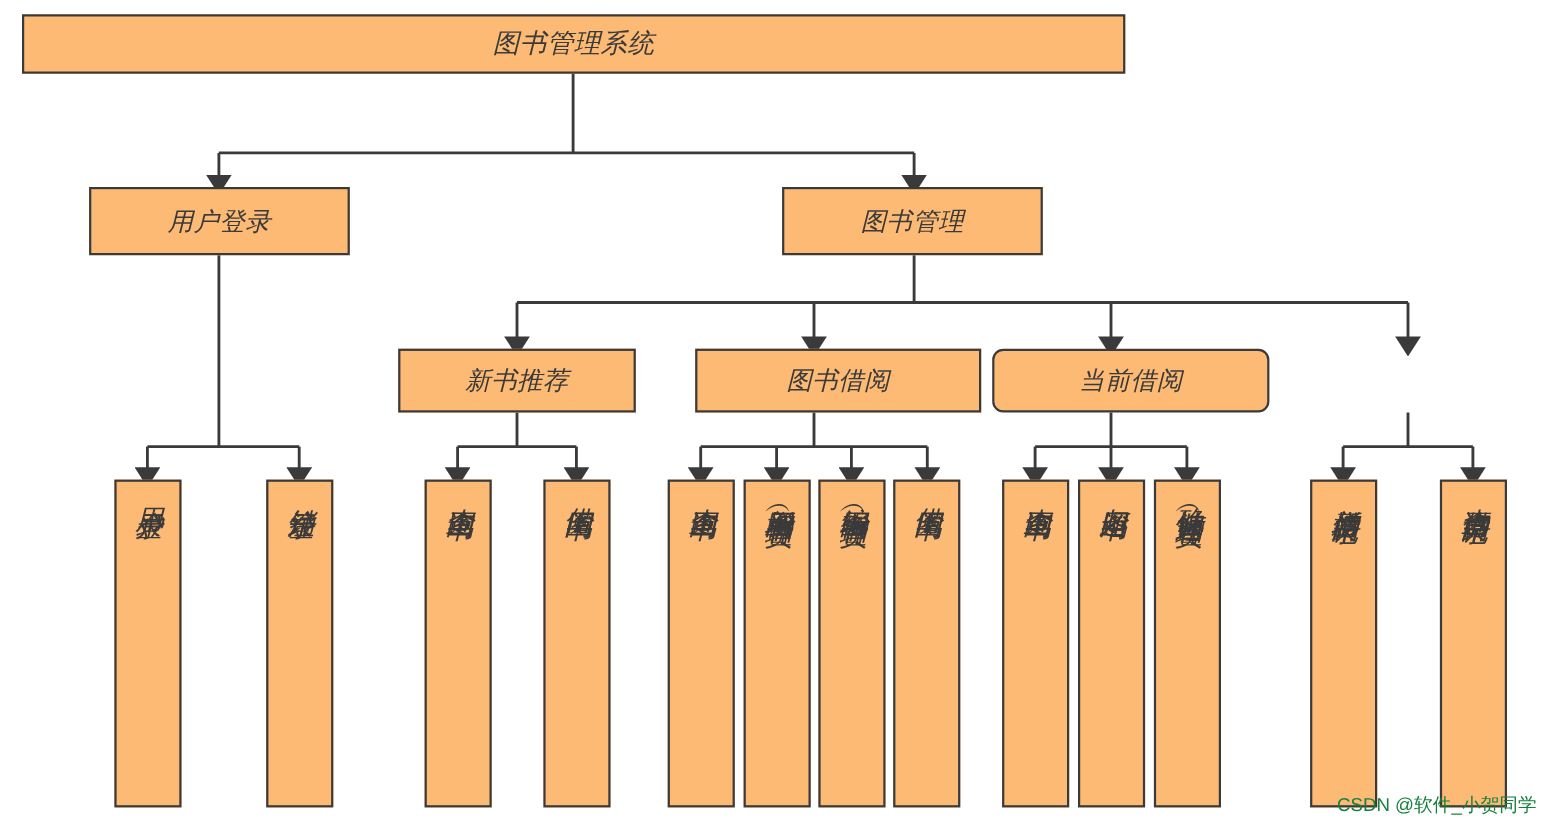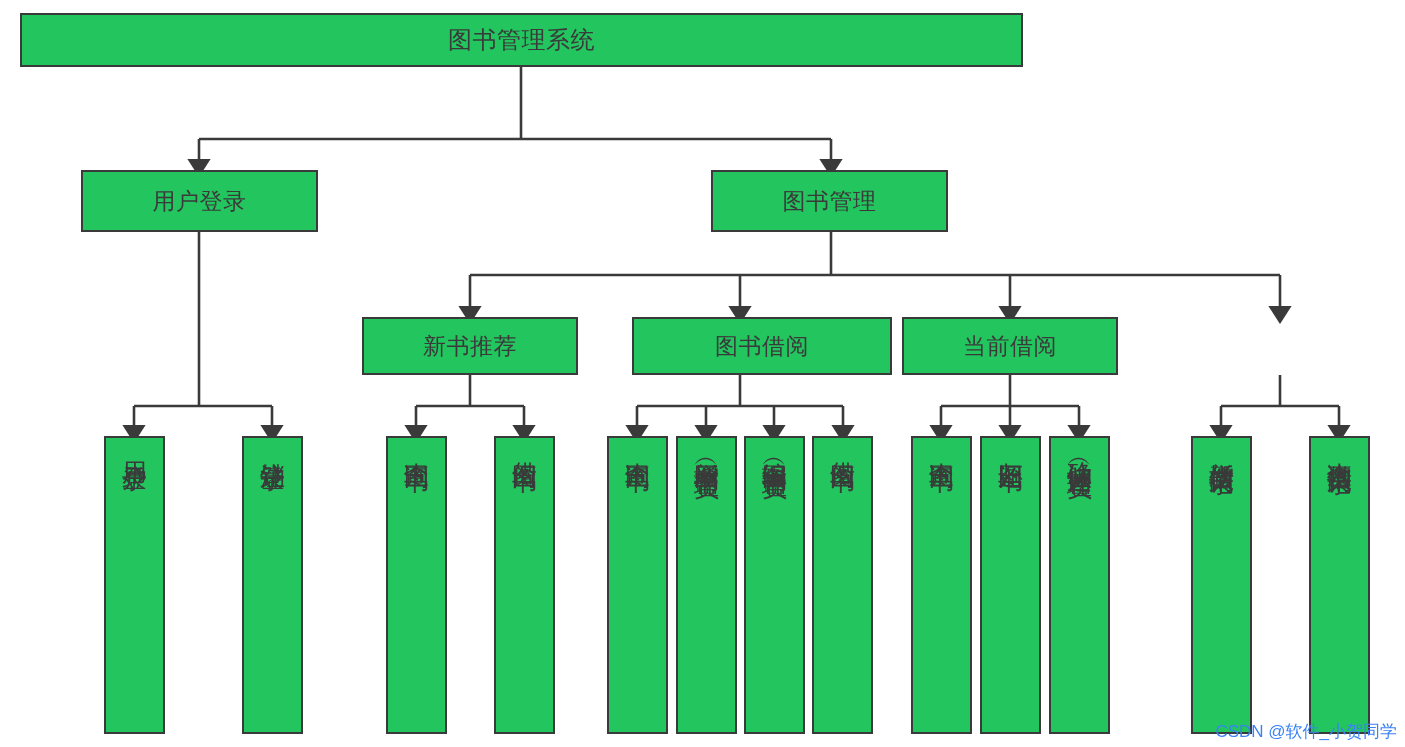--- a/index.html
+++ b/index.html
@@ -22,26 +22,27 @@
     position: absolute;
     left: 0;
     top: 0;
     width: 1405px;
     height: 747px;
     pointer-events: none;
   }
   .node {
     position: absolute;
     box-sizing: border-box;
-    background: #22c55e;
+    background: #fdba74;
     border: 2px solid #3a3a3a;
     display: flex;
     align-items: center;
     justify-content: center;
     color: #3a3a3a;
+    font-style: italic;
   }
   .node .label {
     display: block;
     text-align: center;
     line-height: 1.15;
     color: #3a3a3a;
     letter-spacing: 0.5px;
   }
   
   .node.horiz .label {
@@ -61,21 +62,21 @@
     font-size: 25px;
     line-height: 1.0;
     letter-spacing: 2px;
     white-space: nowrap;
   }
   #watermark {
     position: absolute;
     right: 8px;
     bottom: 4px;
     font-size: 17px;
-    color: #3b82f6;
+    color: #15803d;
     white-space: nowrap;
     user-select: none;
   }
 </style>
 </head>
 <body>
 
 <div id="diagram-root">
 
   <svg id="edges-layer" viewBox="0 0 1405 747" xmlns="http://www.w3.org/2000/svg">
@@ -141,21 +142,21 @@
   </div>
 
   <div class="node horiz" style="left:362px; top:317px; width:216px; height:58px;">
     <span class="label">新书推荐</span>
   </div>
 
   <div class="node horiz" style="left:632px; top:317px; width:260px; height:58px;">
     <span class="label">图书借阅</span>
   </div>
 
-  <div class="node horiz" style="left:902px; top:317px; width:216px; height:58px;">
+  <div class="node horiz" style="left:902px; top:317px; width:252px; height:58px;border-radius:10px;">
     <span class="label">当前借阅</span>
   </div>
 
 
   <div class="node vert" style="left:104px; top:436px; width:61px; height:298px;">
     <span class="label">用户登录</span>
   </div>
 
   <div class="node vert" style="left:242px; top:436px; width:61px; height:298px;">
     <span class="label">注销登录</span>

